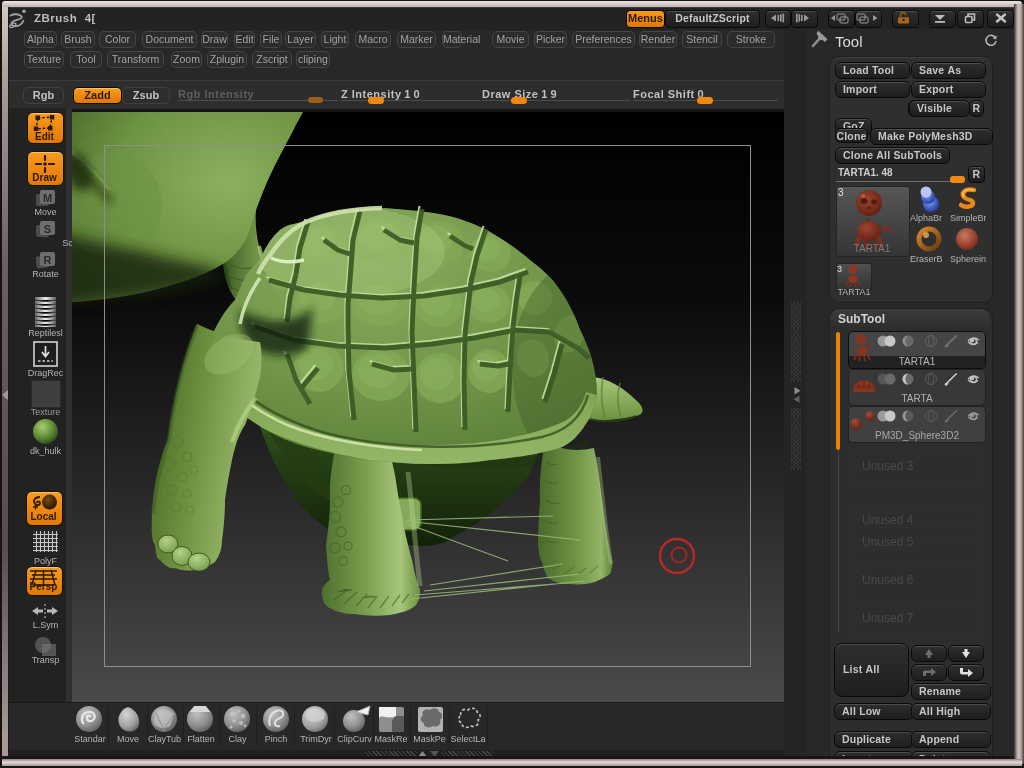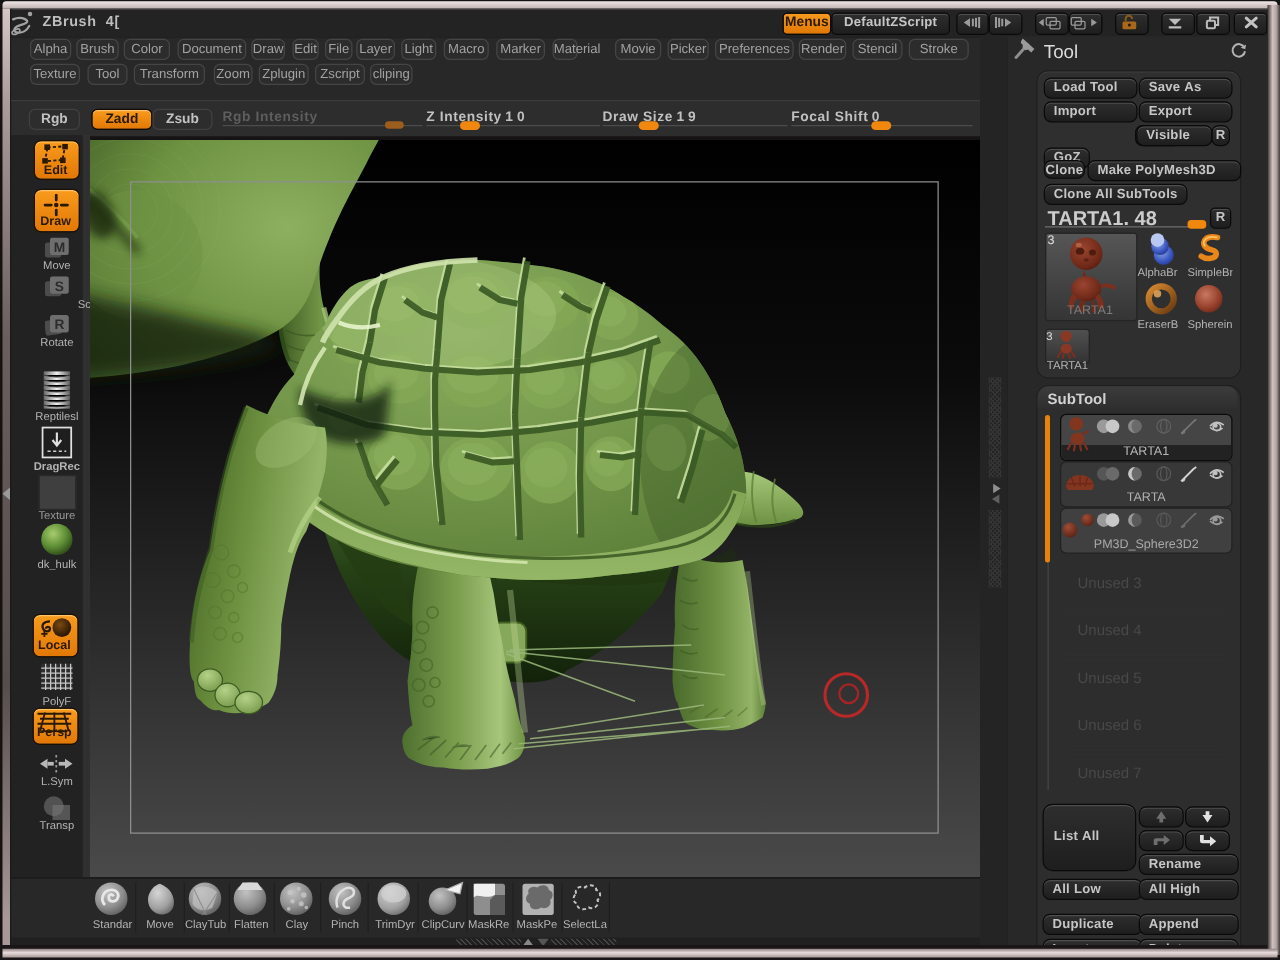--- a/index.html
+++ b/index.html
@@ -188,21 +188,21 @@
   <path d="M2 3 Q12.5 6 23 3 M2 7 Q12.5 10 23 7 M2 11 Q12.5 14 23 11 M2 15 Q12.5 18 23 15 M2 19 Q12.5 22 23 19 M2 23 Q12.5 26 23 23 M2 27 Q12.5 30 23 27"></path>
  </g>
 </svg>
 <div class="slabel" style="left:25px;top:328px;width:41px;">Reptilesl</div>
 
 <svg class="abs" style="left:33px;top:341px;" width="25" height="26" viewBox="0 0 25 26">
  <rect x="1" y="1" width="23" height="24" fill="#1e1e1e" stroke="#e0e0e0" stroke-width="1.5"></rect>
  <path d="M12.5 5 L12.5 14 M9 11 L12.5 15.5 L16 11" stroke="#e0e0e0" stroke-width="1.7" fill="none"></path>
  <path d="M5 20 L20 20" stroke="#cecece" stroke-width="1.3" stroke-dasharray="2.5 2"></path>
 </svg>
-<div class="slabel" style="left:25px;top:368px;width:41px;font-weight:bold;">DragRec</div>
+<div class="slabel" style="left:25px;top:368px;width:41px;">DragRec</div>
 
 <div class="abs" style="left:31px;top:380px;width:28px;height:26px;background:#3f3f3f;border:1px solid #2a2a2a;"></div>
 <div class="slabel" style="left:25px;top:407px;width:41px;color:#9a9a9a;">Texture</div>
 
 <svg class="abs" style="left:32px;top:418px;" width="27" height="27" viewBox="0 0 27 27">
  <defs>
       <radialGradient id="hulk" cx=".38" cy=".32" r=".75">
         <stop offset="0" stop-color="#a8cc6e"></stop>
         <stop offset=".55" stop-color="#5f8f36"></stop>
         <stop offset="1" stop-color="#2a4416"></stop>
@@ -533,21 +533,21 @@
 <div class="tbtn tlabel" style="left:835px;top:81px;width:66px;height:15px;line-height:15px;">Import</div>
 <div class="tbtn tlabel" style="left:911px;top:81px;width:66px;height:15px;line-height:15px;">Export</div>
 <div class="tbtn tlabel" style="left:835px;top:100px;width:28px;height:15px;line-height:15px;margin-top:18px;">GoZ</div>
 <div class="tbtn tlabel" style="left:884px;top:100px;width:28px;height:15px;line-height:15px;margin-left:24px;">All</div>
 <div class="tbtn tlabel" style="left:909px;top:100px;width:52px;height:15px;line-height:15px;">Visible</div>
 <div class="tbtn" style="left:969px;top:100px;width:13px;height:15px;line-height:15px;text-align:center;">R</div>
 <div class="tbtn" style="left:835px;top:128px;width:33px;height:15px;line-height:15px;text-align:center;box-sizing:border-box;">Clone</div>
 <div class="tbtn tlabel" style="left:870px;top:128px;width:114px;height:15px;line-height:15px;">Make&nbsp;PolyMesh3D</div>
 <div class="tbtn tlabel" style="left:835px;top:147px;width:106px;height:15px;line-height:15px;">Clone&nbsp;All&nbsp;SubTools</div>
 
-<div class="abs" style="left:838px;top:167px;color:#cccccc;font-size:16px;font-weight:bold;">TARTA1.&nbsp;48</div>
+<div class="abs" style="left:838px;top:167px;color:#cccccc;font-size:10px;font-weight:bold;">TARTA1.&nbsp;48</div>
 <div class="abs" style="left:836px;top:181px;width:128px;height:1px;background:#6e6e6e;"></div>
 <div class="abs" style="left:950px;top:176px;width:15px;height:7px;background:#f08810;border-radius:3px;"></div>
 <div class="tbtn" style="left:968px;top:166px;width:15px;height:15px;line-height:15px;text-align:center;border-radius:4px;">R</div>
 
 <div class="abs" style="left:836px;top:186px;width:72px;height:69px;background:linear-gradient(#565656,#353535);border:1px solid #242424;border-radius:3px;"></div>
 <svg class="abs" style="left:842px;top:189px;" width="62" height="64" viewBox="0 0 62 64">
  <defs>
   <radialGradient id="tartaH" cx=".4" cy=".35" r=".8">
         <stop offset="0" stop-color="#9a4530"></stop>
         <stop offset=".7" stop-color="#6e2818"></stop>
@@ -712,21 +712,21 @@
       <circle cx="96.5" cy="6.5" r="1" fill="#9a9a9a"></circle>
     </g>
 </svg>
 
 <div class="abs" style="left:845px;top:451px;width:142px;">
     <div class="unused" style="top:0px;">
       <span>Unused&nbsp;3</span>
     </div>
   </div>
 <div class="abs" style="left:845px;top:489px;width:142px;">
-    <div class="unused" style="top:0px;">
+    <div class="unused" style="top:16px;">
       <span>Unused&nbsp;4</span>
     </div>
   </div>
 <div class="abs" style="left:845px;top:527px;width:142px;">
     <div class="unused" style="top:0px;">
       <span>Unused&nbsp;5</span>
     </div>
   </div>
 <div class="abs" style="left:845px;top:565px;width:142px;">
     <div class="unused" style="top:0px;">

